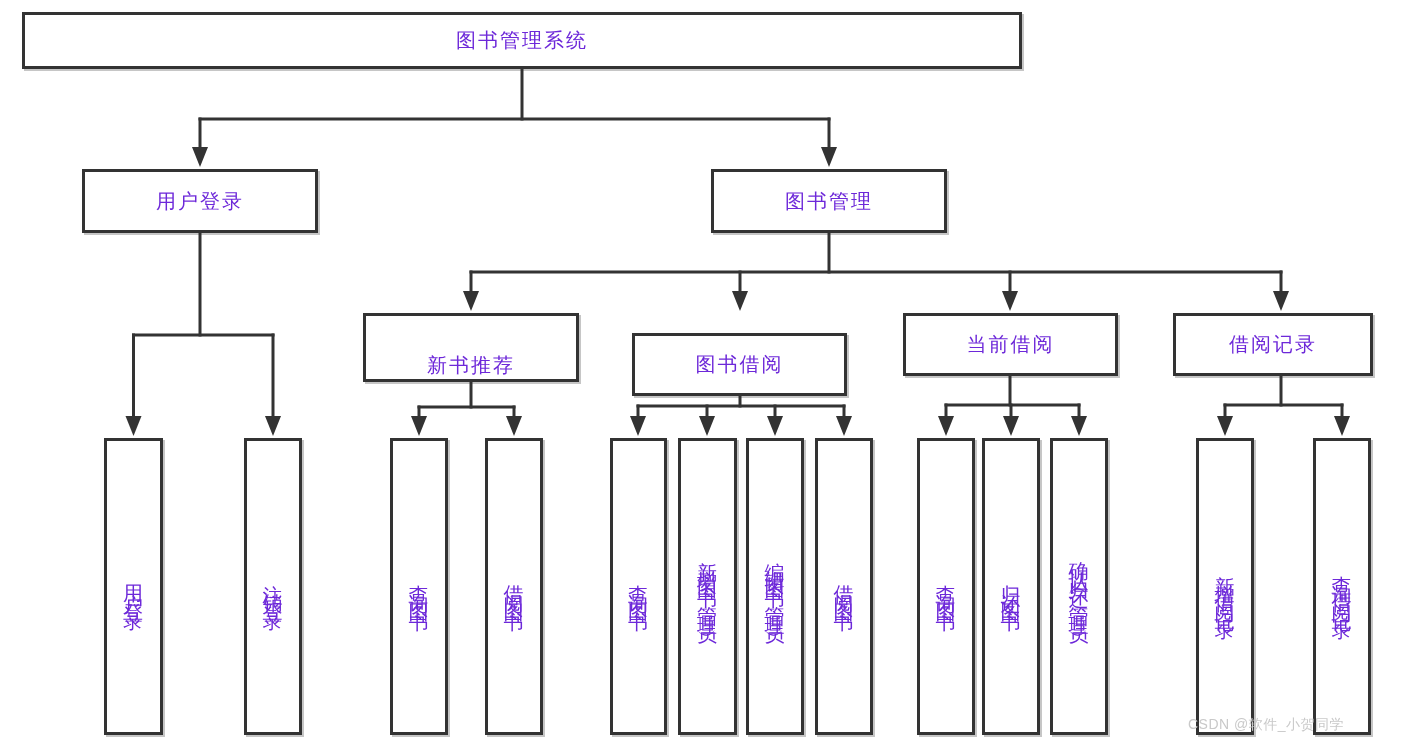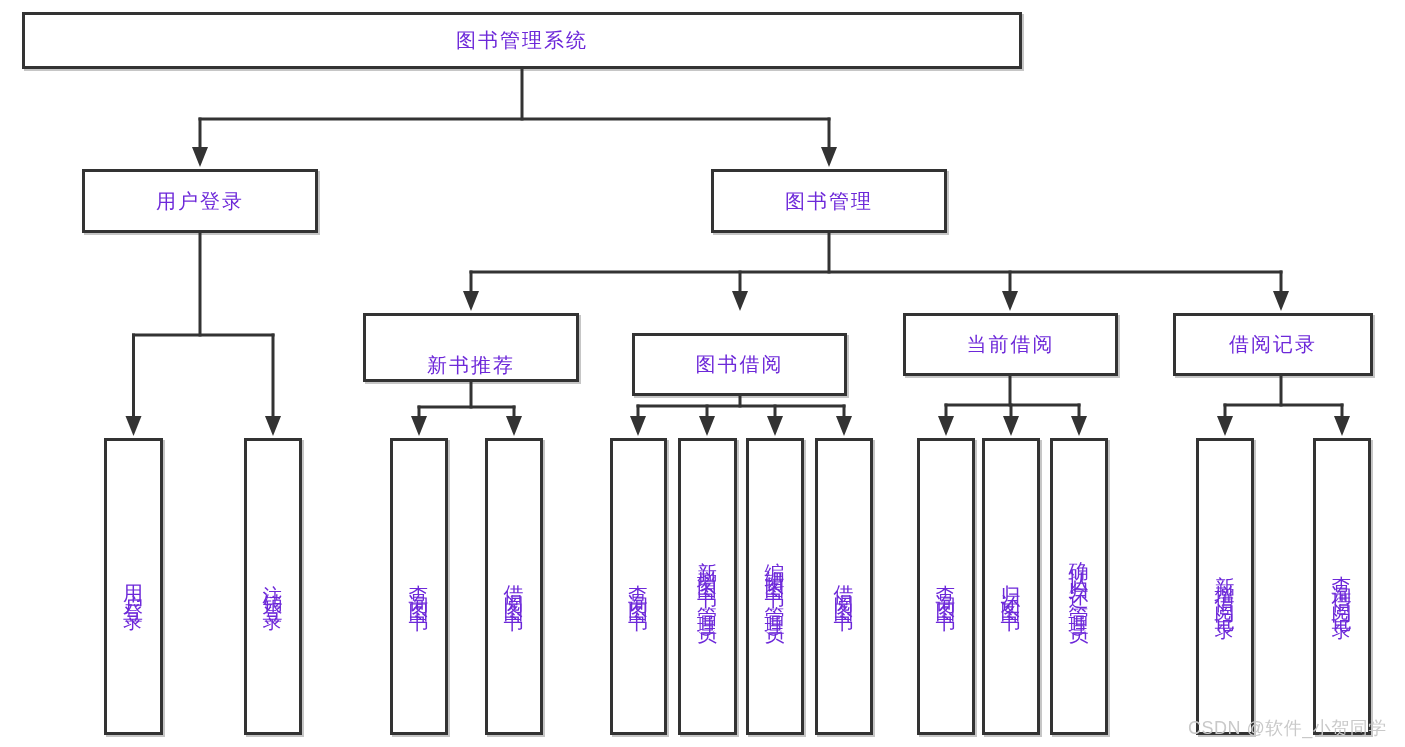--- a/index.html
+++ b/index.html
@@ -39,21 +39,21 @@
     text-orientation: mixed;
     font-size: 20px;
     line-height: 1.1;
     letter-spacing: 9px;
     white-space: nowrap;
   }
   .watermark {
     position: absolute;
     left: 1188px;
     top: 716px;
-    font-size: 18px;
+    font-size: 14px;
     letter-spacing: 0.5px;
     color: #c9c9c9;
     white-space: nowrap;
     z-index: 5;
   }
 </style>
 </head>
 <body>
 
 <div class="canvas">

